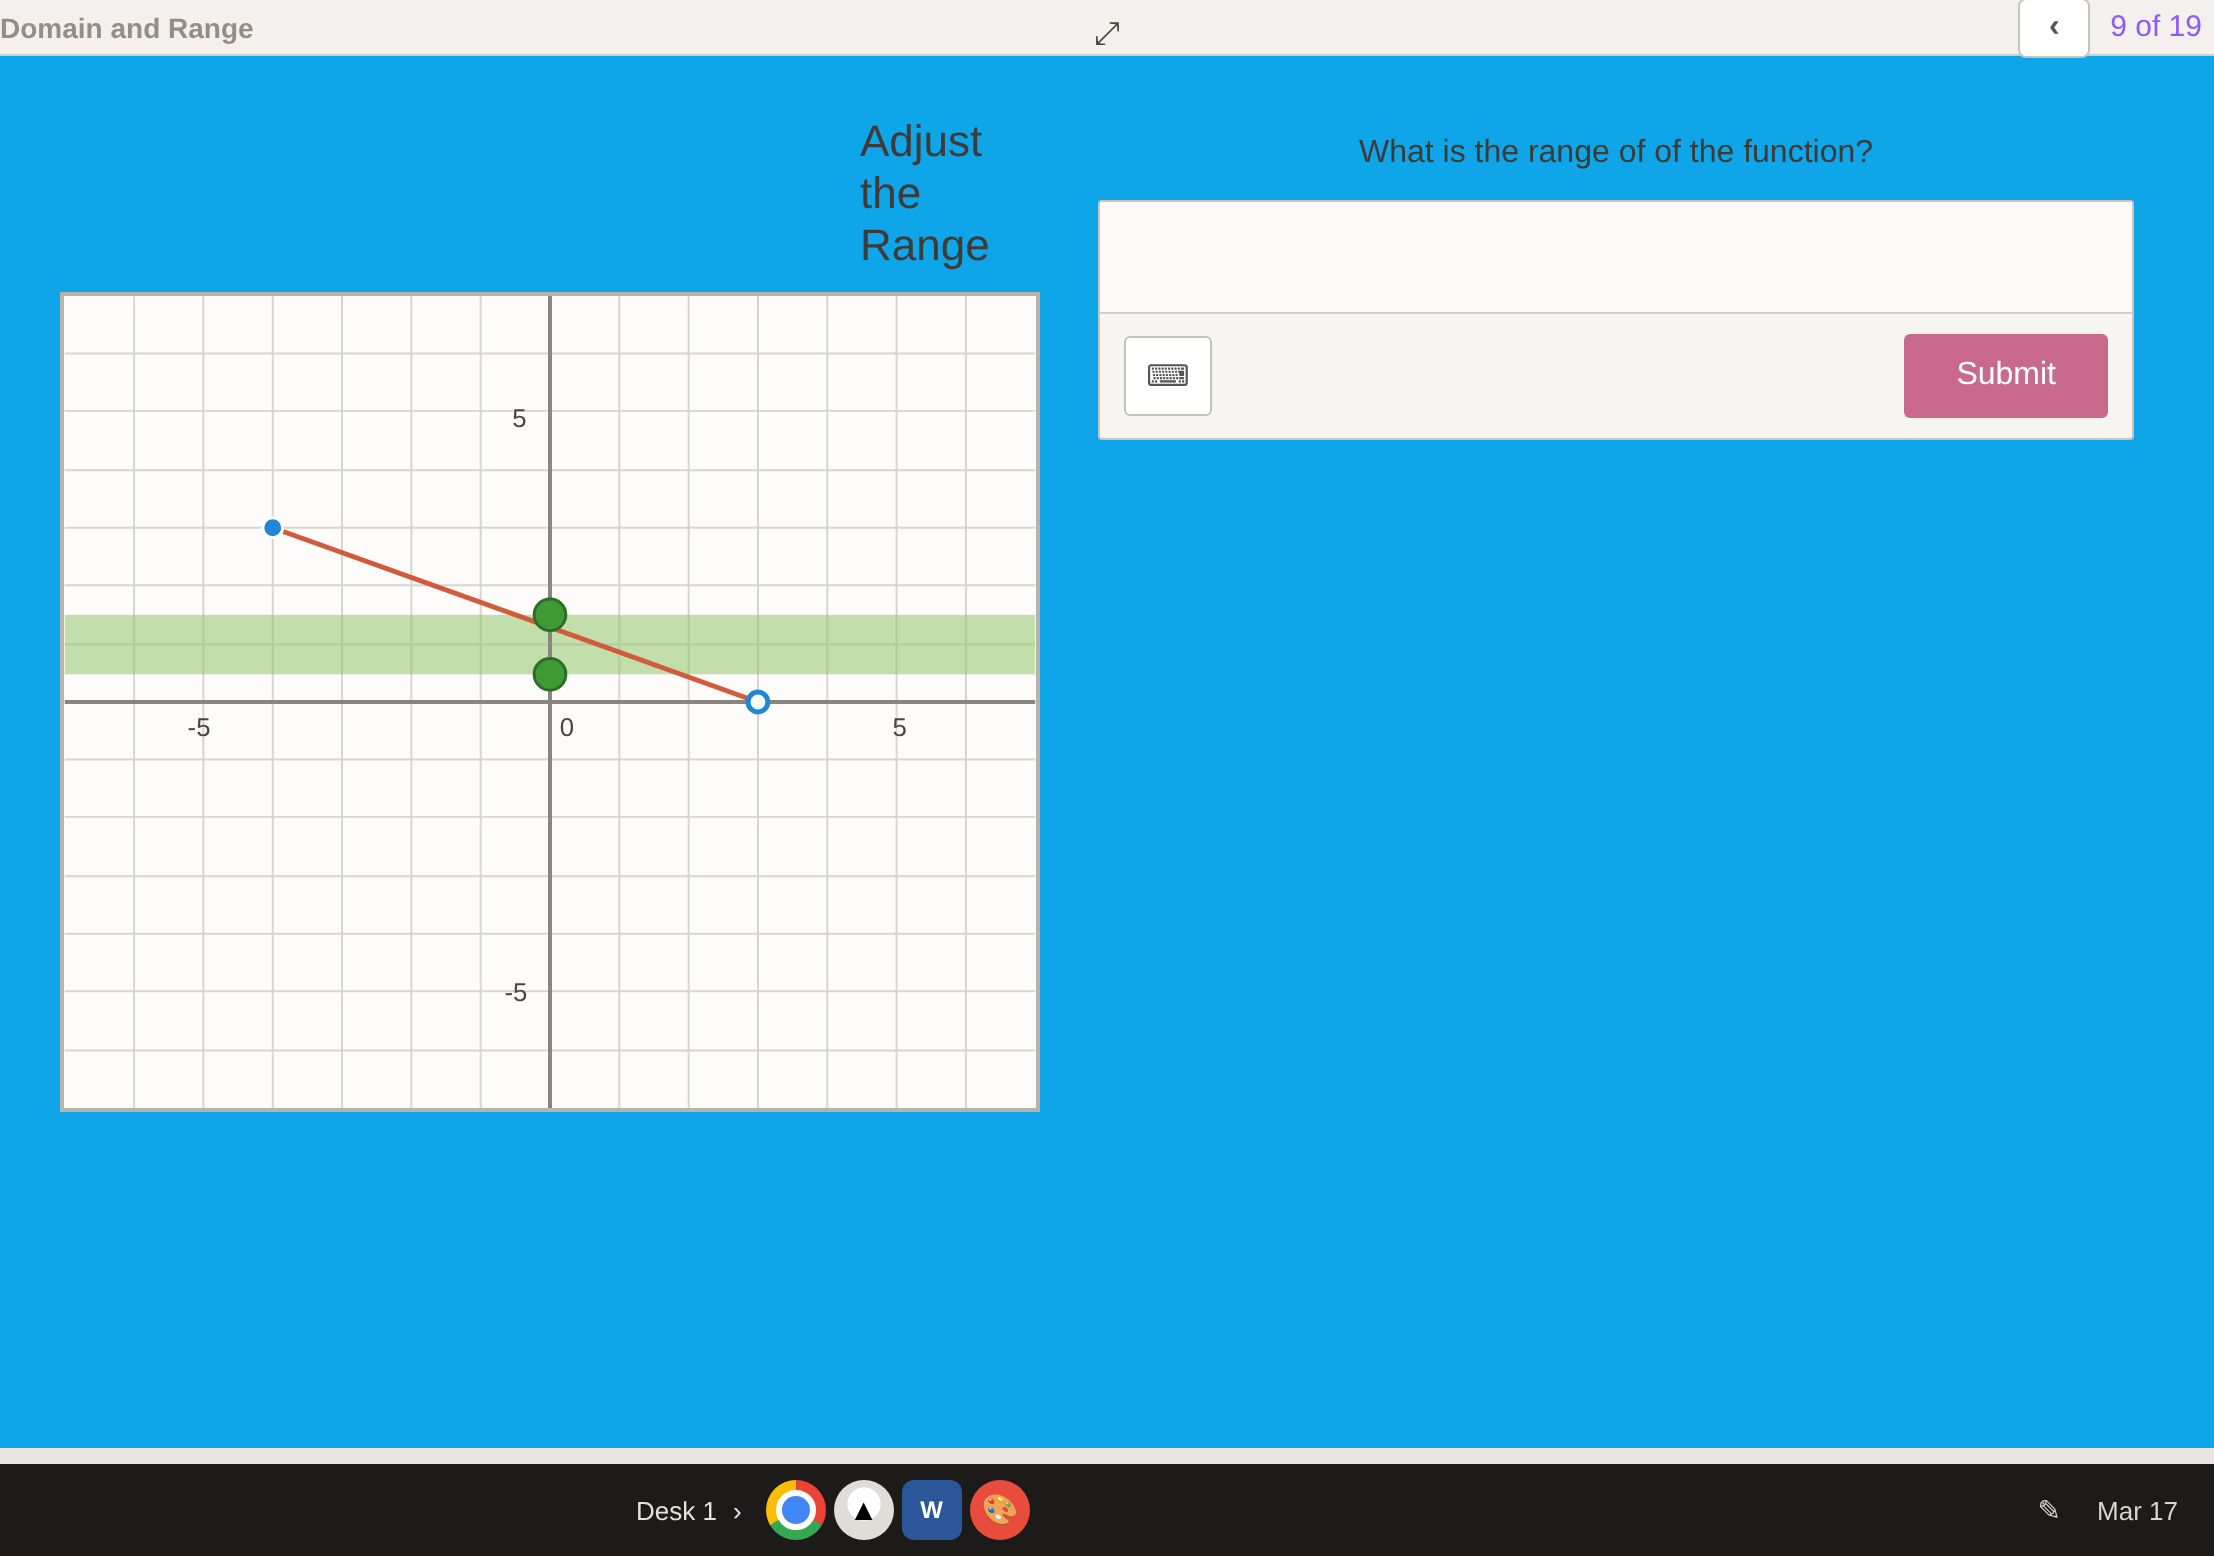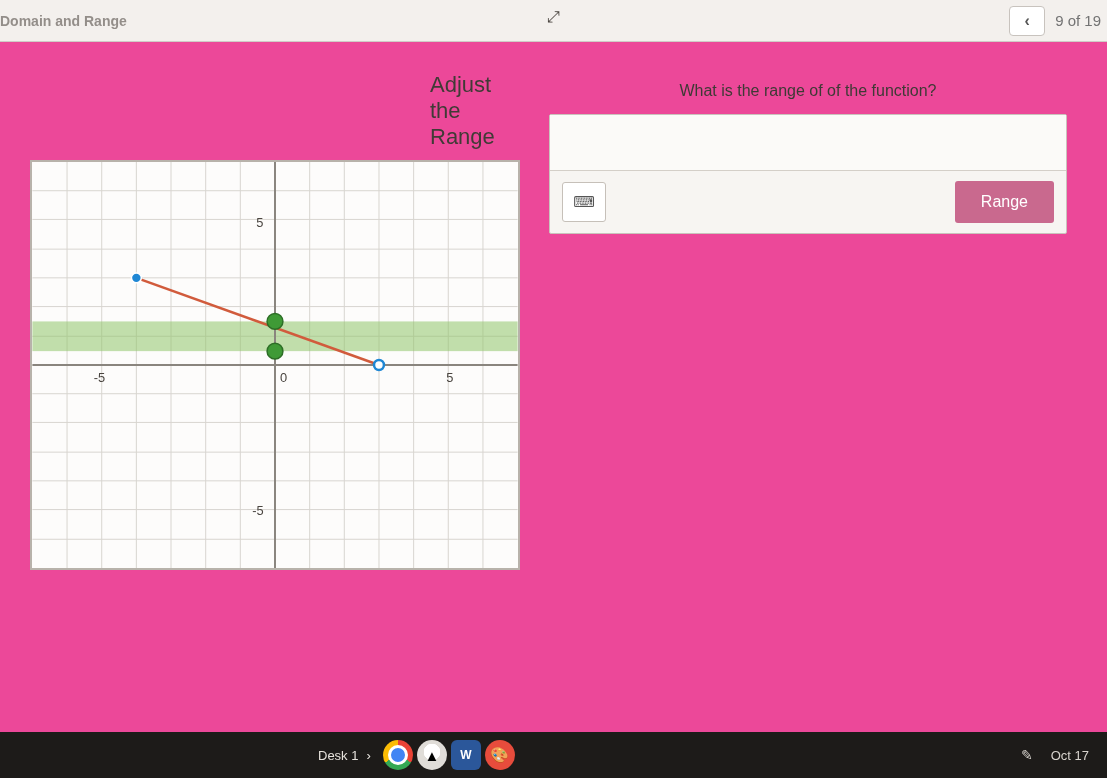--- a/index.html
+++ b/index.html
@@ -5,21 +5,21 @@
   * { box-sizing: border-box; margin: 0; padding: 0; }
   body {
     font-family: -apple-system, BlinkMacSystemFont, "Segoe UI", Arial, sans-serif;
     background: #e8e4e0;
     width: 1107px;
     height: 778px;
     overflow: hidden;
     position: relative;
   }
   .topbar {
-    height: 42px;
+    height: 28px;
     display: flex;
     align-items: center;
     justify-content: space-between;
     padding: 0 6px;
     background: #f3f0ed;
     border-bottom: 1px solid #d0ccc7;
   }
   .breadcrumb {
     color: #6b6560;
     font-size: 14px;
@@ -50,27 +50,27 @@
     display: flex;
     align-items: center;
     justify-content: center;
     font-size: 16px;
     font-weight: 700;
     color: #555;
     cursor: pointer;
   }
   .progress {
     font-size: 15px;
-    color: #737373;
+    color: #8b5cf6;
   }
   .content {
     display: flex;
     padding: 30px 40px 0 30px;
     gap: 24px;
-    background: #ec4899;
+    background: #0ea5e9;
     height: calc(100% - 36px - 46px);
   }
   .left-col { flex: 0 0 495px; }
   .title-row { text-align: left; margin-bottom: 10px; padding-left: 400px;}
   .page-title {
     font-size: 22px;
     font-weight: 400;
     color: #403b36;
   }
   .graph-wrap {
@@ -256,33 +256,33 @@
   </div>
 
   <div class="right-col">
     <p class="question">What is the range of of the function?</p>
     <div class="answer-box">
       <input class="answer-input" type="text" value="" style="">
       <div class="answer-toolbar">
         <div class="kb-btn">
           <span>⌨</span>
         </div>
-        <button class="submit-btn">Range</button>
+        <button class="submit-btn">Submit</button>
       </div>
     </div>
   </div>
 </div>
 
 <div class="taskbar">
   <div class="desk-pill">
     <span>Desk 1</span>
     <span>›</span>
   </div>
   <div class="tb-icon tb-chrome"></div>
   <div class="tb-icon tb-files">▲</div>
   <div class="tb-icon tb-word">W</div>
   <div class="tb-icon tb-paint">🎨</div>
   <div class="tb-spacer"></div>
   <div class="tb-right">
     <span class="pen-icon">✎</span>
-    <span>Oct 17</span>
+    <span>Mar 17</span>
   </div>
 </div>
 
 </body></html>

